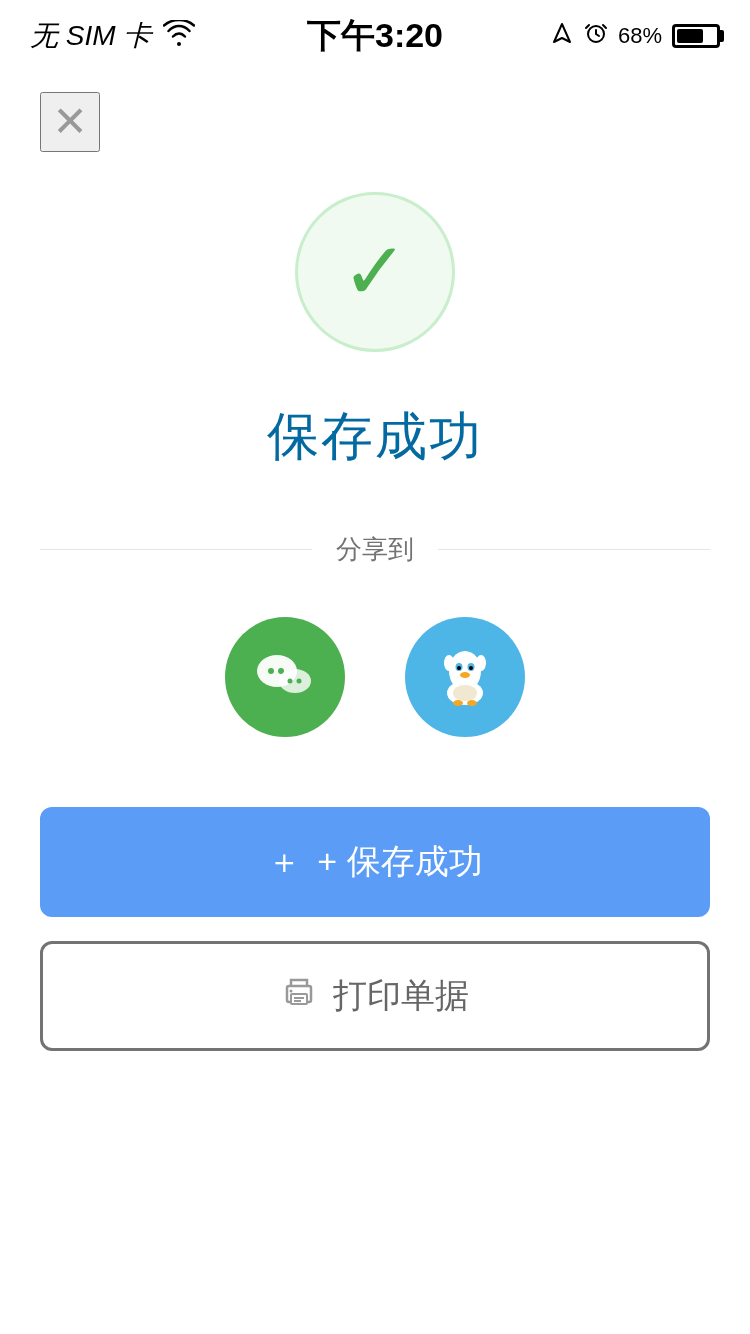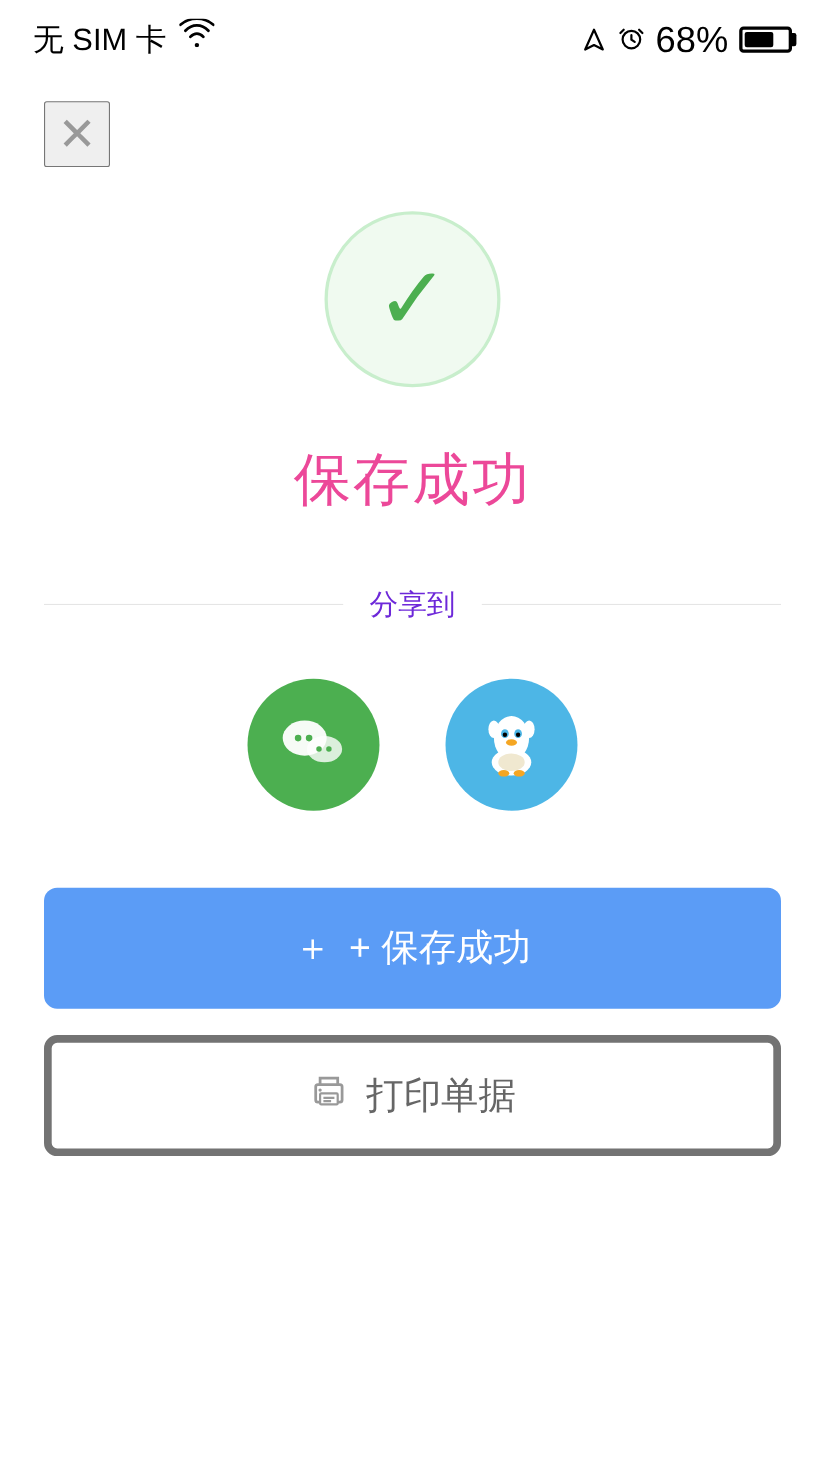--- a/index.html
+++ b/index.html
@@ -23,45 +23,46 @@
       height: 72px;
       display: flex;
       align-items: center;
       justify-content: space-between;
       padding: 0 30px;
       background: #ffffff;
     }
 
     .status-left {
       display: flex;
-      align-items: flex-start;
+      align-items: center;
       gap: 12px;
       font-size: 28px;
       color: #000;
       font-weight: 500;
+      font-style: italic;
     }
 
     .wifi-icon {
       font-size: 26px;
     }
 
     .status-center {
       font-size: 34px;
       font-weight: 600;
       color: #000;
       position: absolute;
       left: 50%;
       transform: translateX(-50%);
     }
 
     .status-right {
       display: flex;
       align-items: center;
       gap: 10px;
-      font-size: 33px;
+      font-size: 22px;
       color: #000;
     }
 
     .battery-icon {
       width: 48px;
       height: 24px;
       border: 3px solid #000;
       border-radius: 4px;
       position: relative;
       display: inline-flex;
@@ -130,42 +131,42 @@
     .check-mark {
       font-size: 80px;
       color: #4caf50;
       line-height: 1;
     }
 
     
     .success-title {
       font-size: 52px;
       font-weight: 500;
-      color: #ec4899;
+      color: #0369a1;
       margin-bottom: 60px;
       letter-spacing: 2px;
     }
 
     
     .divider-section {
       width: 100%;
       display: flex;
       align-items: center;
       margin-bottom: 50px;
     }
 
     .divider-line {
       flex: 1;
       height: 1px;
       background: #e5e5e5;
     }
 
     .divider-text {
       font-size: 26px;
-      color: #6d28d9;
+      color: #737373;
       padding: 0 24px;
     }
 
     
     .share-icons {
       display: flex;
       gap: 60px;
       margin-bottom: 70px;
       align-items: center;
     }
@@ -225,21 +226,21 @@
 
     .btn-primary {
       background: #5b9cf6;
       color: #fff;
       font-weight: 500;
     }
 
     .btn-secondary {
       background: #fff;
       color: #666;
-      border: 7px solid #737373;
+      border: 3px solid #737373;
     }
 
     .btn-icon {
       font-size: 34px;
     }
 
     .btn-icon-gray {
       color: #999;
     }
   </style>
@@ -253,20 +254,21 @@
       
       <svg width="32" height="26" viewBox="0 0 32 26" fill="none" xmlns="http://www.w3.org/2000/svg">
         <path d="M16 22a2 2 0 1 1 0 4 2 2 0 0 1 0-4z" fill="#000"></path>
         <path d="M10 16.5C11.9 14.5 13.8 13.5 16 13.5s4.1 1 5.9 3" stroke="#000" stroke-width="2.5" stroke-linecap="round" fill="none"></path>
         <path d="M5.5 11C8.5 7.8 12 6 16 6s7.5 1.8 10.5 5" stroke="#000" stroke-width="2.5" stroke-linecap="round" fill="none"></path>
         <path d="M1 5.5C5.2 1.8 10.3 0 16 0s10.8 1.8 15 5.5" stroke="#000" stroke-width="2.5" stroke-linecap="round" fill="none"></path>
       </svg>
     </span>
   </div>
 
+  <div class="status-center">下午3:20</div>
 
   <div class="status-right">
 
     <span>
       <svg width="22" height="22" viewBox="0 0 22 22" fill="none">
         <path d="M2 20L10 2l8 18-8-4-8 4z" stroke="#000" stroke-width="2" stroke-linejoin="round" fill="none"></path>
       </svg>
     </span>
 
     <span>

